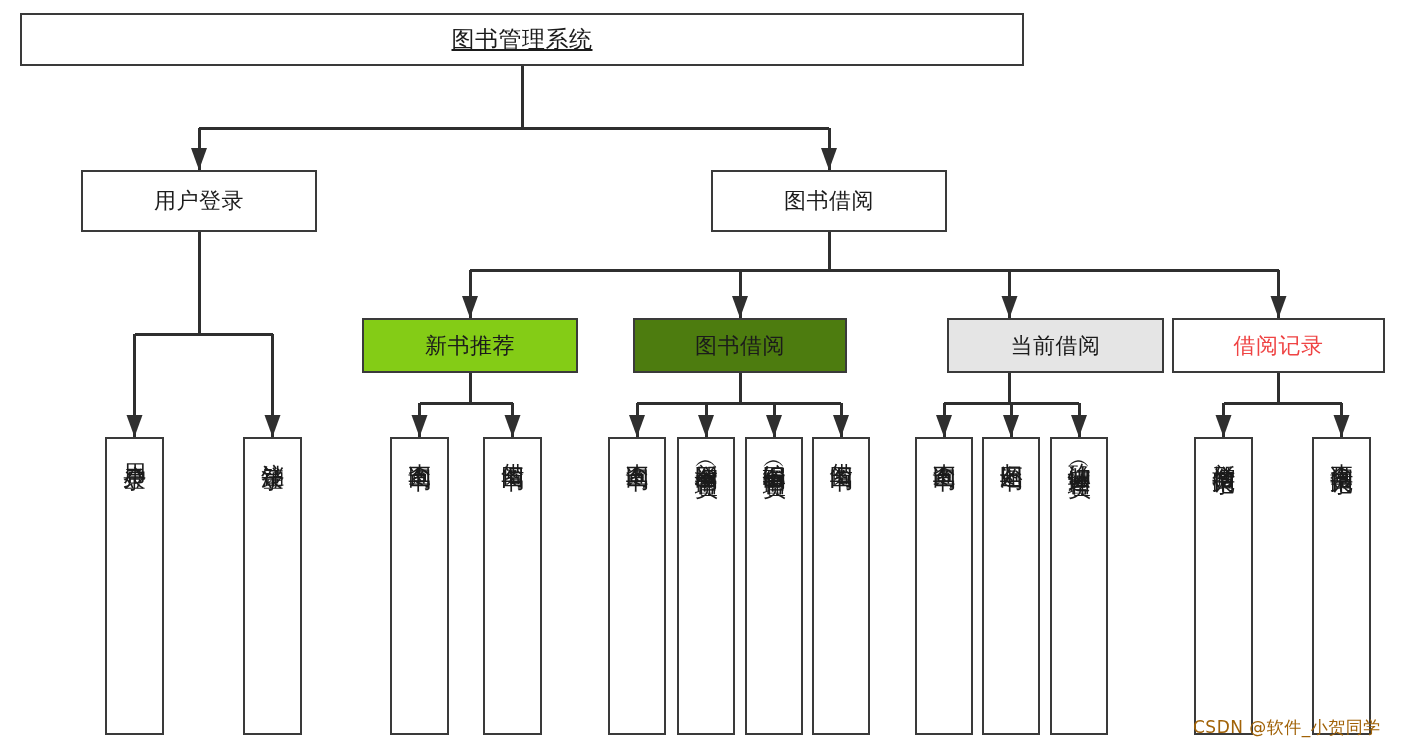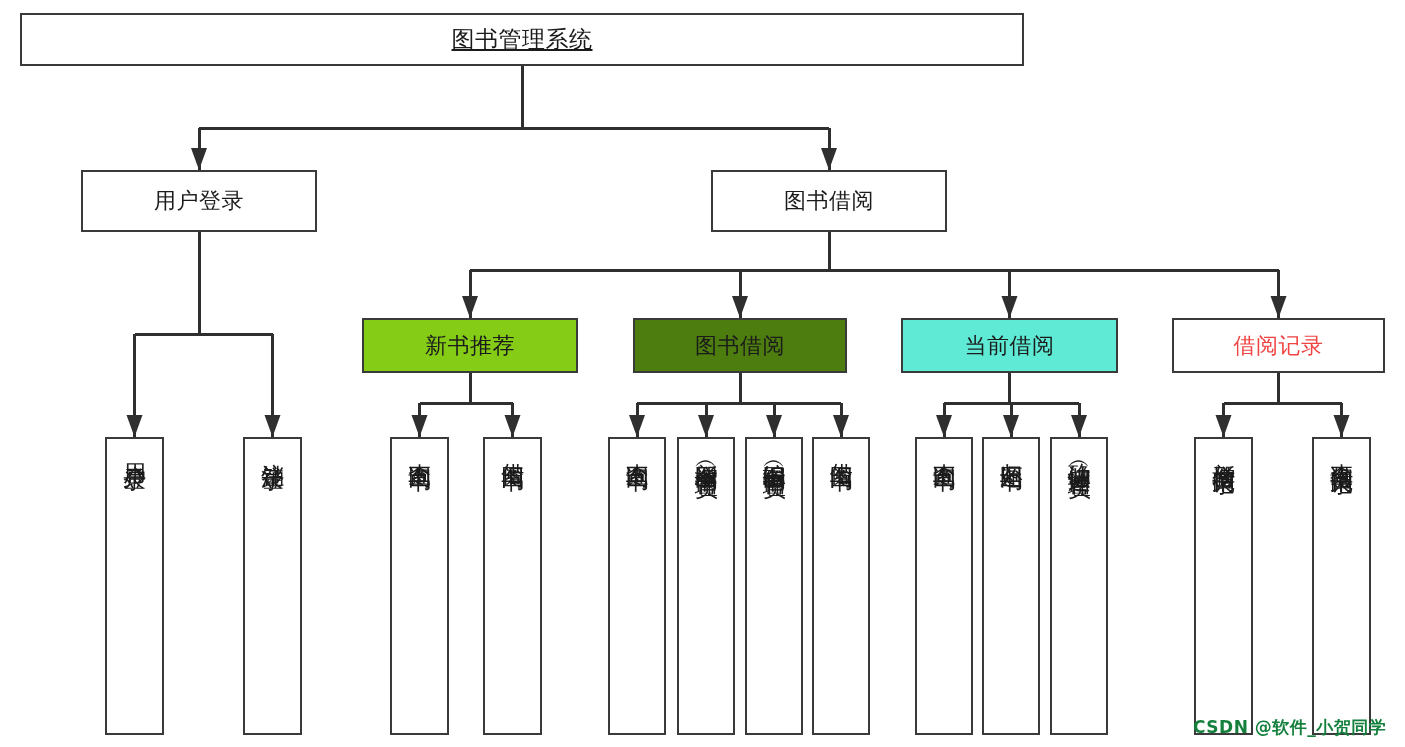--- a/index.html
+++ b/index.html
@@ -135,21 +135,21 @@
       </div>
       <div class="node horizontal" style="left: 711px; top: 170px; width: 236px; height: 62px; border-color: rgb(58, 58, 58); background: rgb(255, 255, 255);">
         <span class="node-label" style="color: rgb(27, 27, 27);">图书借阅</span>
       </div>
       <div class="node horizontal" style="left: 362px; top: 318px; width: 216px; height: 55px; border-color: rgb(58, 58, 58); background: #84cc16;">
         <span class="node-label" style="color: rgb(27, 27, 27);">新书推荐</span>
       </div>
       <div class="node horizontal" style="left: 633px; top: 318px; width: 214px; height: 55px; border-color: rgb(58, 58, 58); background: #4d7c0f;">
         <span class="node-label" style="color: rgb(27, 27, 27);">图书借阅</span>
       </div>
-      <div class="node horizontal" style="left: 901px; top: 318px; width: 217px; height: 55px; border-color: rgb(58, 58, 58); background: #5eead4;">
+      <div class="node horizontal" style="left: 947px; top: 318px; width: 217px; height: 55px; border-color: rgb(58, 58, 58); background: #e5e5e5;">
         <span class="node-label" style="color: rgb(27, 27, 27);">当前借阅</span>
       </div>
       <div class="node horizontal" style="left: 1172px; top: 318px; width: 213px; height: 55px; border-color: rgb(58, 58, 58); background: rgb(255, 255, 255);">
         <span class="node-label" style="color: #ef4444;">借阅记录</span>
       </div>
       <div class="node vertical" style="left: 105px; top: 437px; width: 59px; height: 298px; border-color: rgb(58, 58, 58); background: rgb(255, 255, 255);">
         <span class="node-label" style="color: rgb(27, 27, 27);">用户登录</span>
       </div>
       <div class="node vertical" style="left: 243px; top: 437px; width: 59px; height: 298px; border-color: rgb(58, 58, 58); background: rgb(255, 255, 255);">
         <span class="node-label" style="color: rgb(27, 27, 27);">注销登录</span>
@@ -181,14 +181,14 @@
       <div class="node vertical" style="left: 1050px; top: 437px; width: 58px; height: 298px; border-color: rgb(58, 58, 58); background: rgb(255, 255, 255);">
         <span class="node-label" style="color: rgb(27, 27, 27);">确认归还（管理员）</span>
       </div>
       <div class="node vertical" style="left: 1194px; top: 437px; width: 59px; height: 298px; border-color: rgb(58, 58, 58); background: rgb(255, 255, 255);">
         <span class="node-label" style="color: rgb(27, 27, 27);">新增借阅记录</span>
       </div>
       <div class="node vertical" style="left: 1312px; top: 437px; width: 59px; height: 298px; border-color: rgb(58, 58, 58); background: rgb(255, 255, 255);">
         <span class="node-label" style="color: rgb(27, 27, 27);">查询借阅记录</span>
       </div>
     </div>
-  <div class="watermark" style="left: 1193px; top: 716px; color: #15803d; font-weight: bold;">CSDN @软件_小贺同学</div>
+  <div class="watermark" style="left: 1193px; top: 716px; color: #a16207;">CSDN @软件_小贺同学</div>
 </div>
 
 </body></html>

